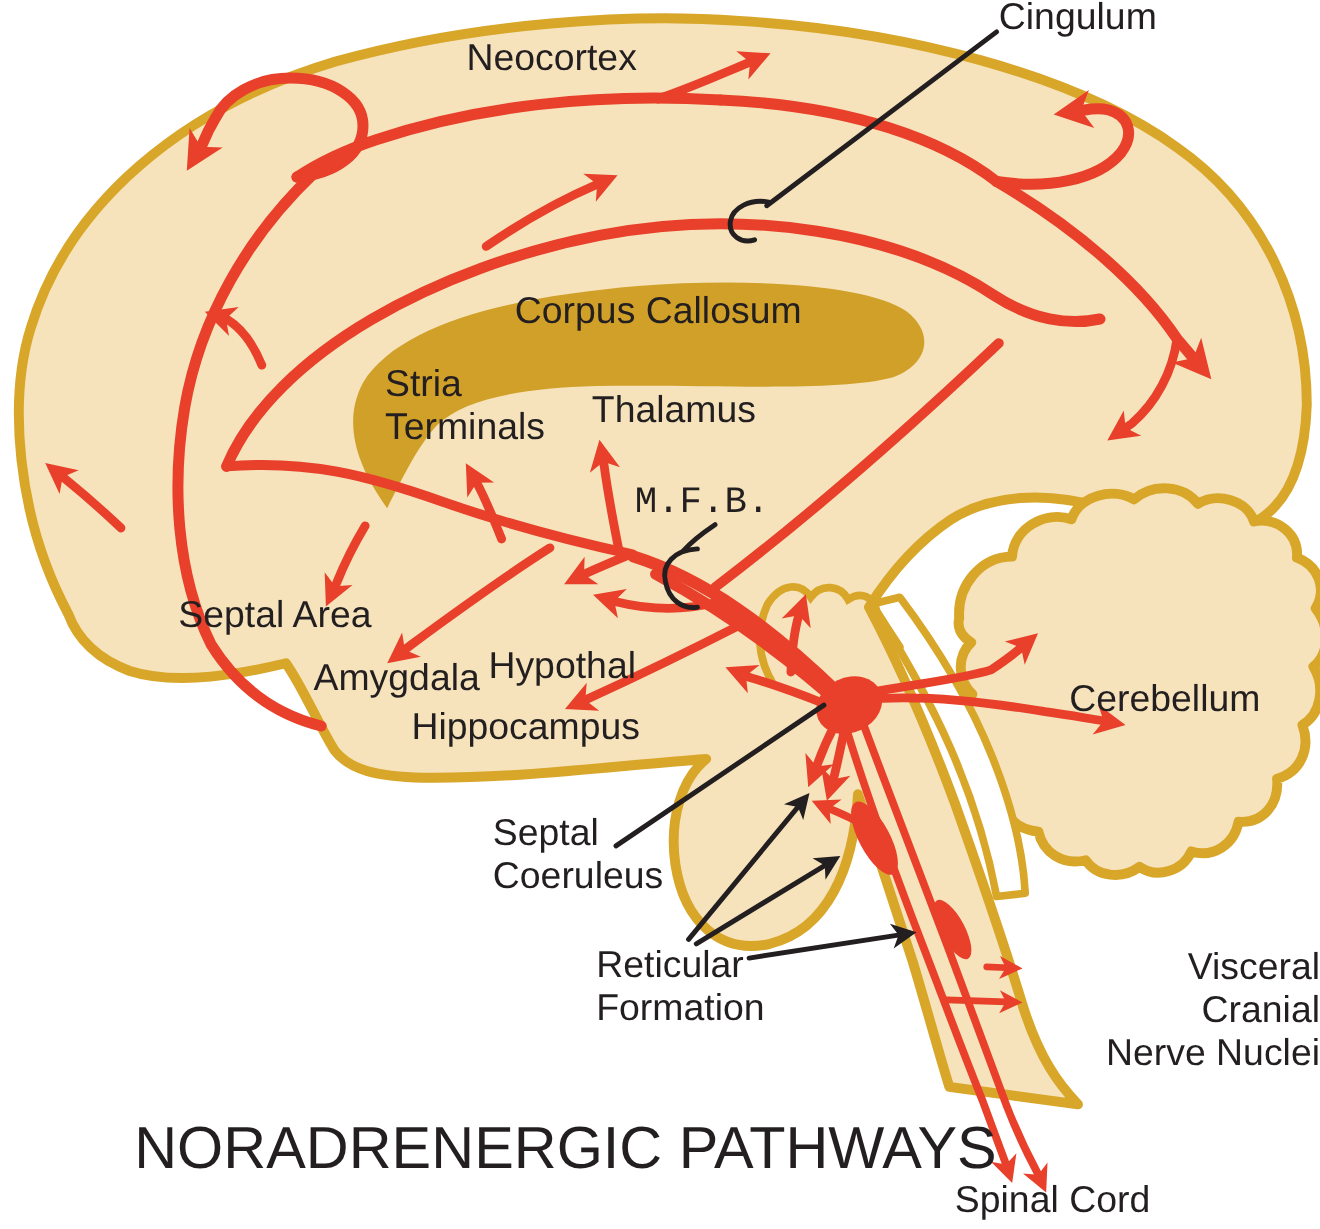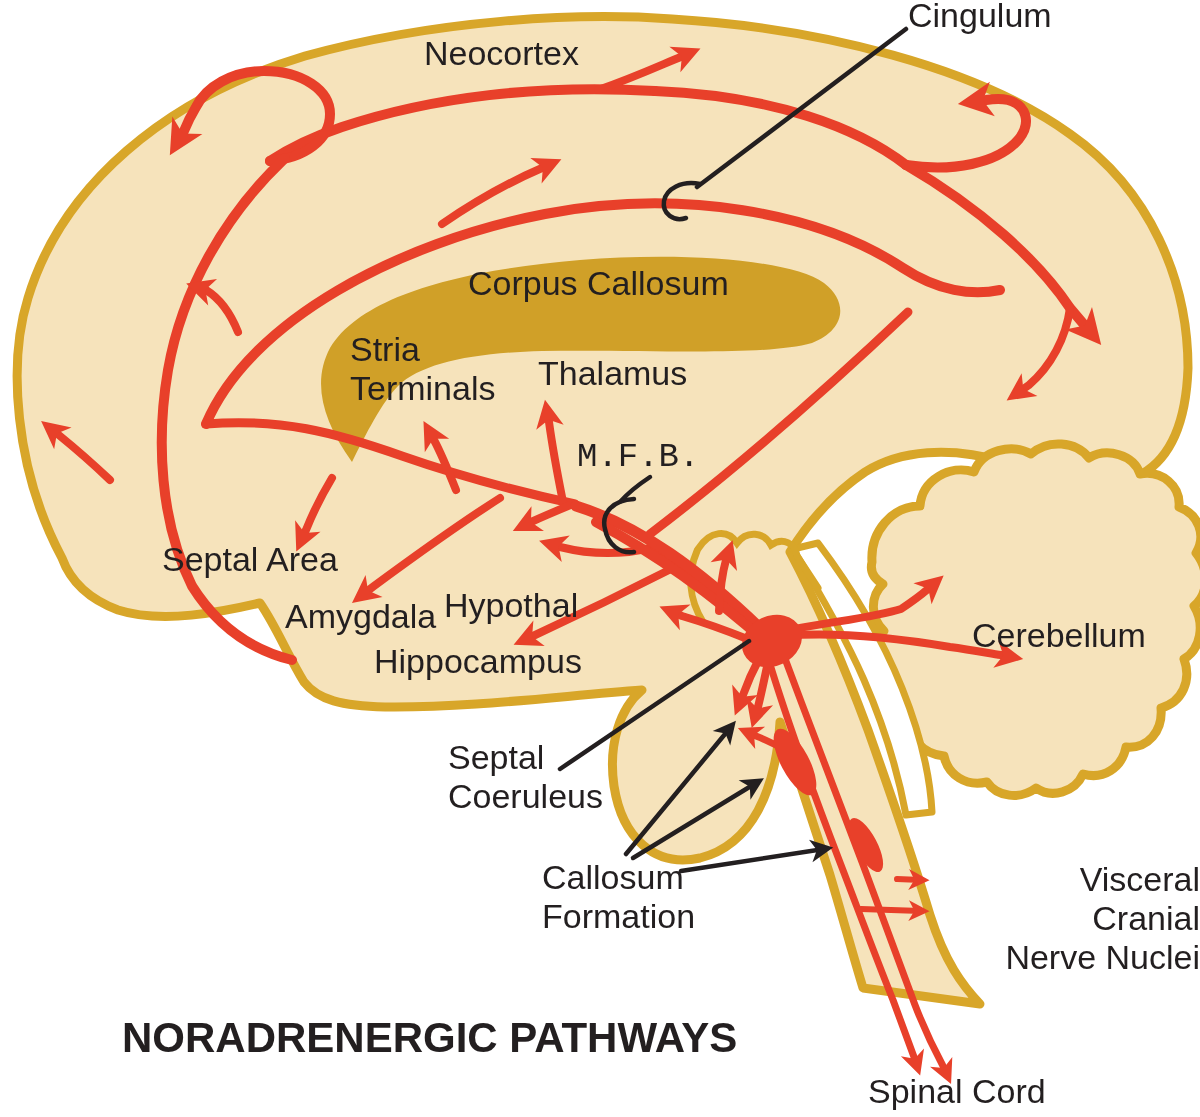--- a/index.html
+++ b/index.html
@@ -18,21 +18,21 @@
   .lbl-mfb{left:577px;top:438px;font-family:Liberation Mono, monospace;}
   .lbl-septal{left:162px;top:540px;}
   .lbl-hypothal{left:444px;top:554px;margin-top:32px;}
   .lbl-amygdala{left:285px;top:597px;}
   .lbl-hippocampus{left:374px;top:642px;}
   .lbl-cerebellum{left:972px;top:580px;margin-top:36px;}
   .lbl-locus{left:448px;top:738px;}
   .lbl-reticular{left:542px;top:858px;}
   .lbl-visceral{left:966px;top:860px;text-align:right;}
   .lbl-spinal{left:868px;top:1072px;text-align:right;}
-  .lbl-title{left:122px;top:1014px;font-size:42px;font-weight:bold;letter-spacing:0px;}
+  .lbl-title{left:122px;top:1014px;font-size:54px;font-weight:normal;letter-spacing:0px;}
   
   .outline{fill:var(--fill);stroke:var(--gold);stroke-width:9;stroke-linejoin:round;}
   .goldline{fill:none;stroke:var(--gold);stroke-width:7;stroke-linecap:round;}
   .wedge{fill:var(--bg);stroke:var(--gold);stroke-width:7;stroke-linejoin:round;}
   .ccfill{fill:var(--cc);stroke:none;}
   .red{fill:none;stroke:var(--red);stroke-linecap:round;stroke-linejoin:round;}
   .redfill{fill:var(--red);stroke:none;}
   .w11{stroke-width:11}.w10{stroke-width:10}.w9{stroke-width:9}.w8{stroke-width:8}.w7{stroke-width:7}.w6{stroke-width:6}
   .blk{fill:none;stroke:var(--ink);stroke-width:4.5;stroke-linecap:round;}
 </style>
@@ -159,19 +159,19 @@
   <div class="lbl lbl-stria">Stria
 Terminals</div>
   <div class="lbl lbl-mfb">M.F.B.</div>
   <div class="lbl lbl-septal">Septal Area</div>
   <div class="lbl lbl-hypothal">Hypothal</div>
   <div class="lbl lbl-amygdala">Amygdala</div>
   <div class="lbl lbl-hippocampus">Hippocampus</div>
   <div class="lbl lbl-cerebellum">Cerebellum</div>
   <div class="lbl lbl-locus">Septal
 Coeruleus</div>
-  <div class="lbl lbl-reticular">Callosum
+  <div class="lbl lbl-reticular">Reticular
 Formation</div>
   <div class="lbl lbl-visceral">Visceral Cranial
 Nerve Nuclei</div>
   <div class="lbl lbl-spinal">Spinal Cord</div>
   <div class="lbl lbl-title">NORADRENERGIC PATHWAYS</div>
 </div>
 
 </body></html>

